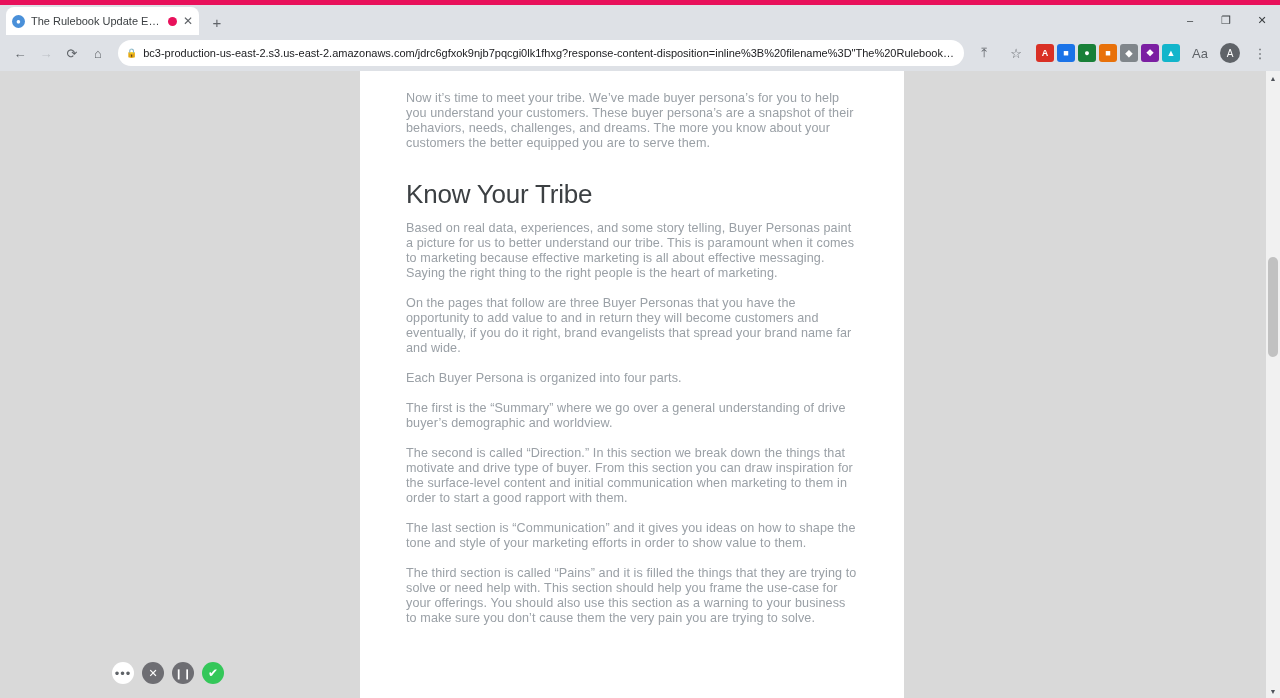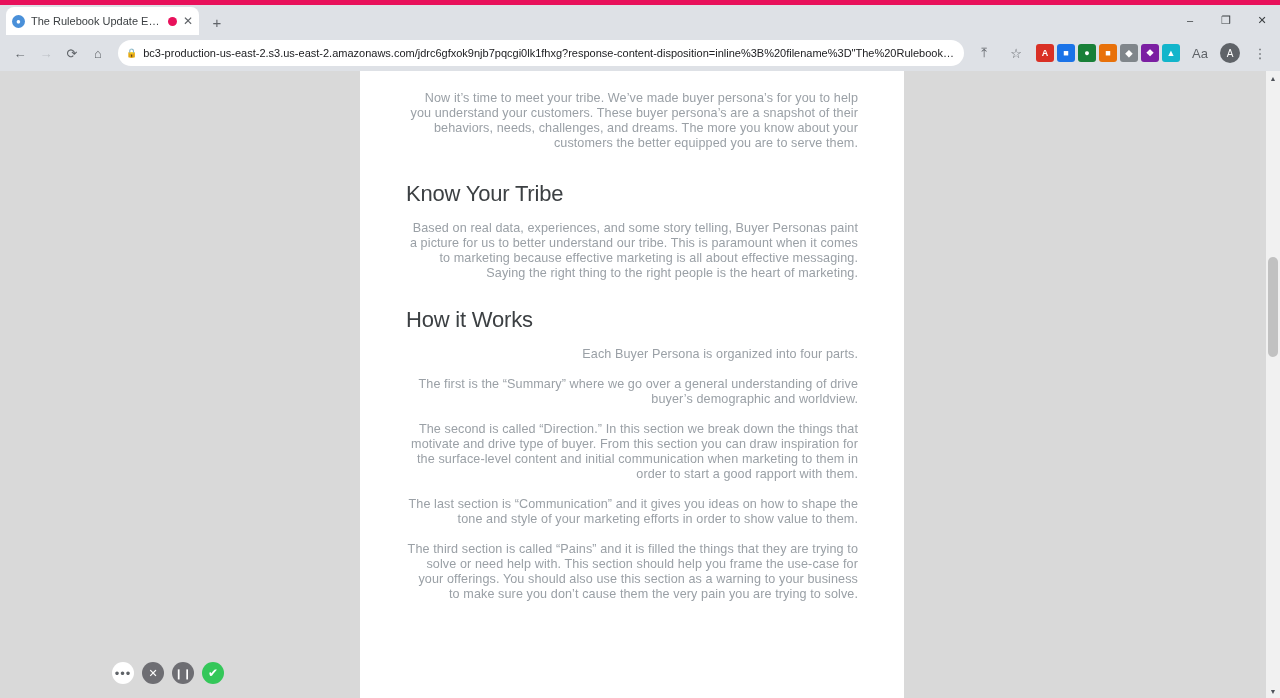--- a/index.html
+++ b/index.html
@@ -106,24 +106,24 @@
     background: #d9d9d9; overflow: hidden;
   }
   .sheet {
     position: absolute; left: 360px; top: 0px; width: 544px; background: #ffffff;
     padding: 20px 46px 26px 46px;
   }
   .sheet.first { top: 0; height: 677px; }
 
   .doc-p {
     font-size: 12.6px; line-height: 15px; color: #9aa0a6; margin: 0 0 15px 0;
-    font-family: "Liberation Sans", sans-serif; letter-spacing: 0.1px; text-align: right;
+    font-family: "Liberation Sans", sans-serif; letter-spacing: 0.1px;
   }
   .doc-h {
-    font-size: 22px; line-height: 30px; color: #3c4043; margin: 24px 0 12px 0;
+    font-size: 26px; line-height: 30px; color: #3c4043; margin: 24px 0 12px 0;
     font-weight: 400; letter-spacing: -0.2px;
   }
   .doc-h.first { margin-top: 28px; }
 
   
   .scrollbar {
     position: absolute; right: 0; top: 71px; width: 14px; height: 627px; background: #f1f1f1;
   }
   .scroll-up, .scroll-down {
     position: absolute; left: 0; width: 14px; height: 14px;
@@ -330,21 +330,21 @@
         </div>
 
     </div>
   </div>
 
   <div class="viewport">
     <div class="sheet first">
       <p class="doc-p">Now it’s time to meet your tribe. We’ve made buyer persona’s for you to help you understand your customers. These buyer persona’s are a snapshot of their behaviors, needs, challenges, and dreams. The more you know about your customers the better equipped you are to serve them.</p>
       <h2 class="doc-h first">Know Your Tribe</h2>
       <p class="doc-p">Based on real data, experiences, and some story telling, Buyer Personas paint a picture for us to better understand our tribe. This is paramount when it comes to marketing because effective marketing is all about effective messaging. Saying the right thing to the right people is the heart of marketing.</p>
-      <h2 class="doc-h">How it Works</h2>
+      <p class="doc-p">On the pages that follow are three Buyer Personas that you have the opportunity to add value to and in return they will become customers and eventually, if you do it right, brand evangelists that spread your brand name far and wide.</p>
       <p class="doc-p">Each Buyer Persona is organized into four parts.</p>
       <p class="doc-p">The first is the “Summary” where we go over a general understanding of drive buyer’s demographic and worldview.</p>
       <p class="doc-p">The second is called “Direction.”  In this section we break down the things that motivate and drive type of buyer. From this section you can draw inspiration for the surface-level content and initial communication when marketing to them in order to start a good rapport with them.</p>
       <p class="doc-p">The last section is “Communication” and it gives you ideas on how to shape the tone and style of your marketing efforts in order to show value to them.</p>
       <p class="doc-p">The third section is called “Pains” and it is filled the things that they are trying to solve or need help with. This section should help you frame the use-case for your offerings. You should also use this section as a warning to your business to make sure you don’t cause them the very pain you are trying to solve.</p>
     </div>
 
   </div>
 
   <div class="scrollbar">

